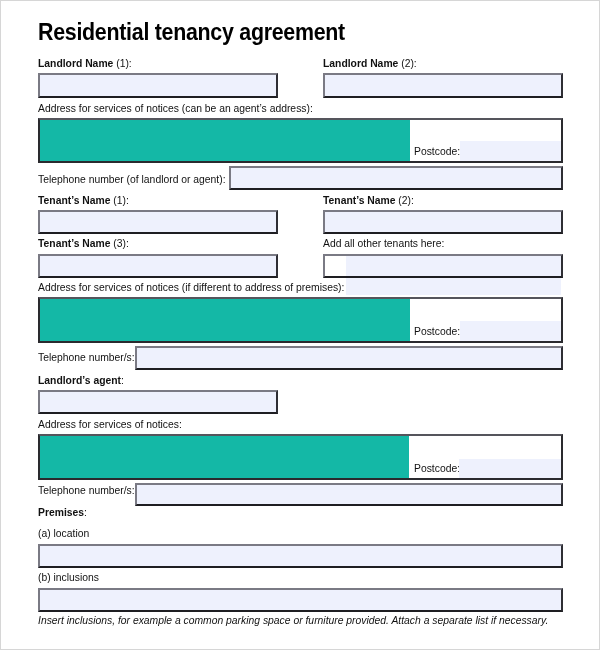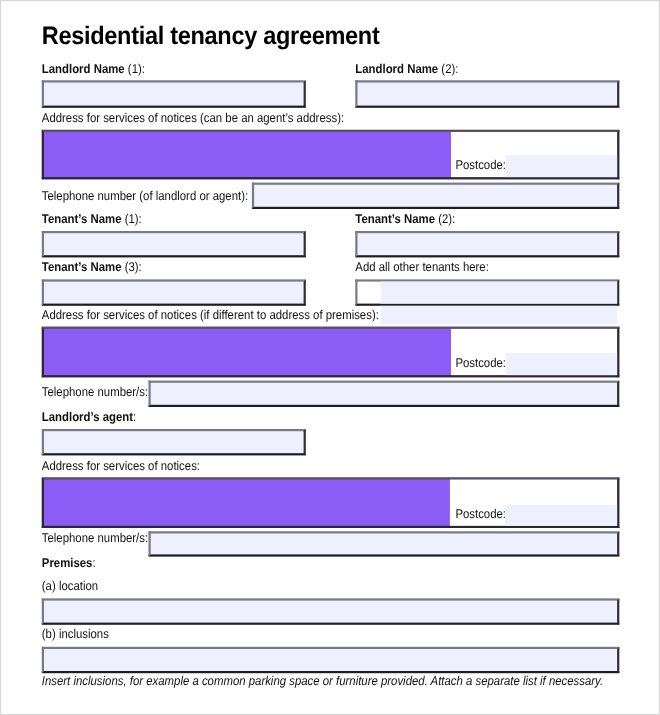--- a/index.html
+++ b/index.html
@@ -25,21 +25,21 @@
     }
     .lbl b { font-weight: bold; }
     .italic { font-style: italic; }
     .field {
       position: absolute; background: #eef1fd; border: 2px solid #6e6e78;
       border-top-color: #7a7a84; border-left-color: #7a7a84;
       border-right-color: #2e2e34; border-bottom-color: #1e1e22;
       box-sizing: border-box;
     }
     .box {
-      position: absolute; background: #8b5cf6; box-sizing: border-box;
+      position: absolute; background: #14b8a6; box-sizing: border-box;
       border: 2px solid #2a2a2e; border-top-color: #55555c;
     }
     .box .white-area {
       position: absolute; top: 0; bottom: 0; right: 0; background: #fff;
     }
     .box .pc-label {
       position: absolute; font-size: 11.5px; white-space: nowrap;
       transform: scaleX(0.9); transform-origin: left top;
     }
     .box .pc-field {

